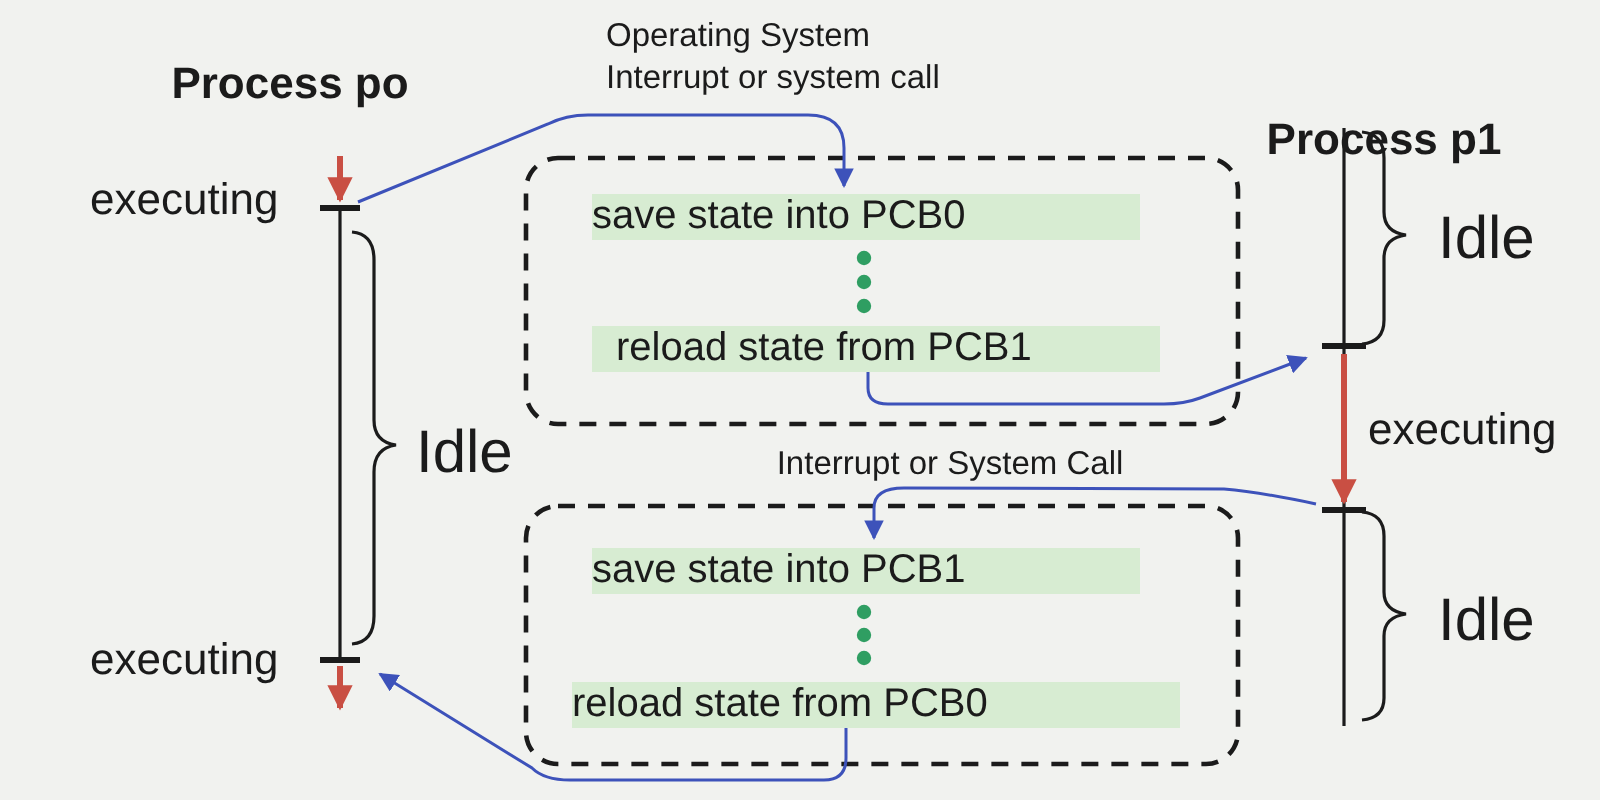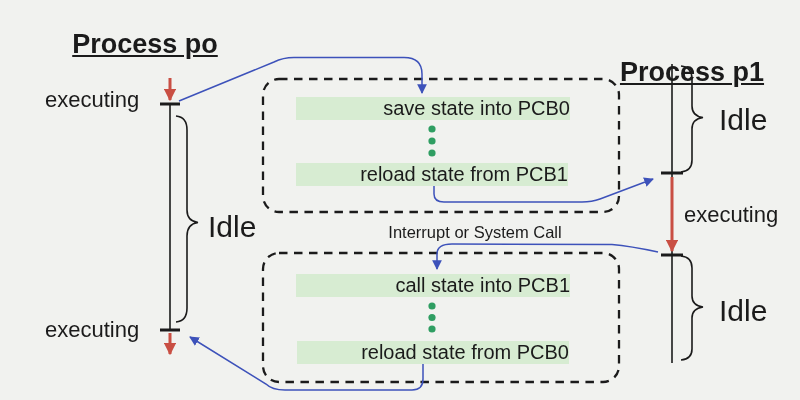--- a/index.html
+++ b/index.html
@@ -6,52 +6,52 @@
   .stage{
     position:relative;
     width:800px;height:400px;
     background:var(--background,#f1f2ef);
     font-family:"Liberation Sans",sans-serif;
     color:var(--ink,#1b1b1b);
     overflow:hidden;
   }
   .abs{position:absolute;white-space:nowrap;}
   .centered{transform:translateX(-50%);}
-  .proc-title{font-size:27px;font-weight:bold;text-decoration:underline;}
+  .proc-title{font-size:22px;font-weight:bold;}
   .small-label{font-size:16.5px;line-height:21px;}
   .exec-label{font-size:22px;}
   .idle-label{font-size:30px;}
   .bar{
     position:absolute;
     background:var(--bar-bg,#d7ecd2);
     font-size:20px;line-height:23px;
-    text-align:right;
+    text-align:left;
     z-index:1;
   }
   svg.overlay{position:absolute;left:0;top:0;z-index:2;pointer-events:none;}
   .labels{position:absolute;left:0;top:0;width:100%;height:100%;z-index:3;pointer-events:none;}
   .dashed-box{fill:none;stroke:var(--ink,#151515);stroke-width:2.3;stroke-dasharray:8.5 6.5;}
   .ink-line{stroke:var(--ink,#151515);stroke-width:1.6;fill:none;}
   .tick{stroke:var(--ink,#151515);stroke-width:3;fill:none;}
   .brace{stroke:var(--ink,#151515);stroke-width:1.6;fill:none;}
   .red-line{stroke:var(--arrow-red,#c94f43);stroke-width:3;fill:none;}
   .red-head{fill:var(--arrow-red,#c94f43);}
   .blue-line{stroke:var(--connector-blue,#3d52ba);stroke-width:1.5;fill:none;}
   .blue-head{fill:var(--connector-blue,#3d52ba);}
   .dot{fill:var(--dot-green,#2f9e62);}
 </style>
 </head>
 <body>
 
 <div class="stage">
 
   <div class="bar" style="left:296px;top:97px;width:274px;height:23px;">save state into PCB0</div>
-  <div class="bar" style="left:296px;top:163px;width:272px;height:23px;">reload state from PCB1</div>
-  <div class="bar" style="left:296px;top:274px;width:274px;height:23px;">call state into PCB1</div>
-  <div class="bar" style="left:297px;top:341px;width:272px;height:23px;">reload state from PCB0</div>
+  <div class="bar" style="left:296px;top:163px;width:272px;height:23px;padding-left:12px;">reload state from PCB1</div>
+  <div class="bar" style="left:296px;top:274px;width:274px;height:23px;">save state into PCB1</div>
+  <div class="bar" style="left:286px;top:341px;width:304px;height:23px;">reload state from PCB0</div>
 
   <svg class="overlay" width="800" height="400" viewBox="0 0 800 400">
     <defs>
       <marker id="arrowRed" viewBox="0 0 10 10" refX="9" refY="5" markerWidth="4.2" markerHeight="4.2" orient="auto">
         <path d="M0,0 L10,5 L0,10 Z" class="red-head"></path>
       </marker>
       <marker id="arrowBlue" viewBox="0 0 10 10" refX="9" refY="5" markerWidth="6.5" markerHeight="6.5" orient="auto">
         <path d="M0,0 L10,5 L0,10 Z" class="blue-head"></path>
       </marker>
     </defs>
@@ -91,20 +91,24 @@
       <circle class="dot" cx="432" cy="306" r="3.6"></circle>
       <circle class="dot" cx="432" cy="317.5" r="3.6"></circle>
       <circle class="dot" cx="432" cy="329" r="3.6"></circle>
     </g>
   </svg>
 
   <div class="labels">
     <div class="abs centered proc-title" style="left:145px;top:29px;">Process po</div>
     <div class="abs centered proc-title" style="left:692px;top:29px;margin-top:28px;">Process p1</div>
 
+    <div class="abs small-label" style="left:303px;top:8px;">
+      <div>Operating System</div>
+      <div>Interrupt or system call</div>
+    </div>
 
     <div class="abs centered small-label" style="left:475px;top:222px;">Interrupt or System Call</div>
 
     <div class="abs exec-label" style="left:45px;top:87px;">executing</div>
     <div class="abs exec-label" style="left:45px;top:317px;">executing</div>
     <div class="abs exec-label" style="left:684px;top:202px;">executing</div>
 
     <div class="abs idle-label" style="left:208px;top:210px;">Idle</div>
     <div class="abs idle-label" style="left:719px;top:103px;">Idle</div>
     <div class="abs idle-label" style="left:719px;top:294px;">Idle</div>

